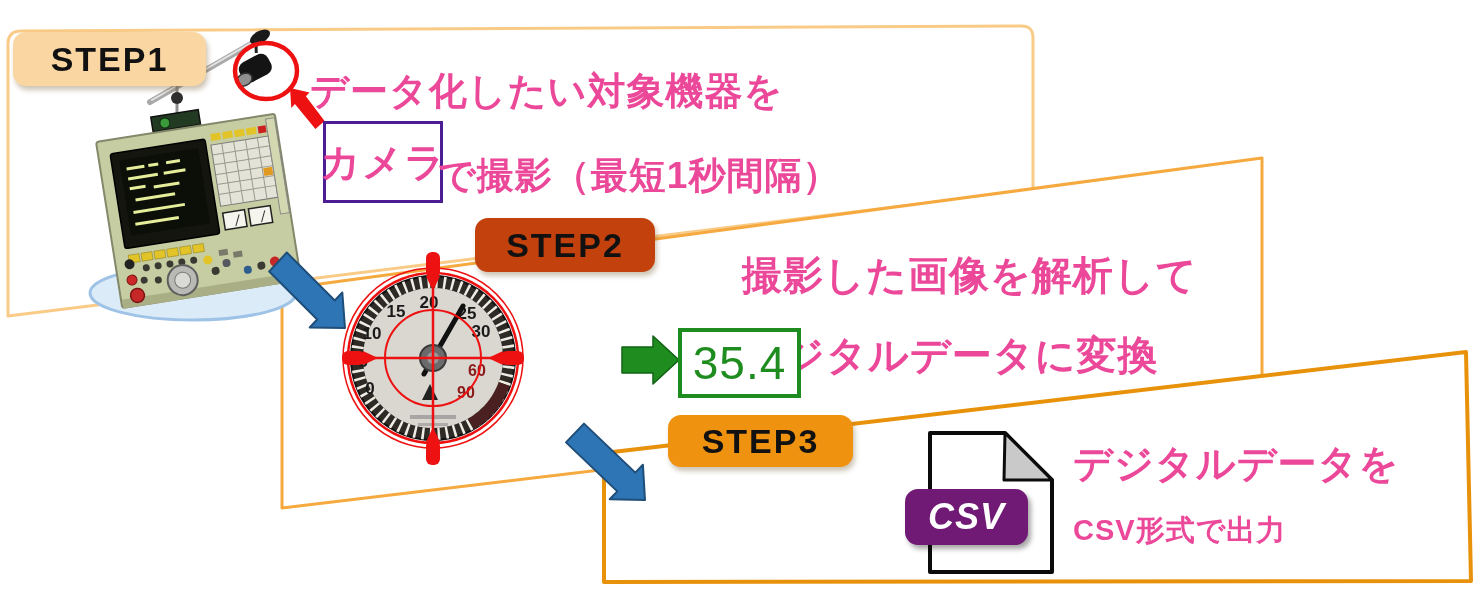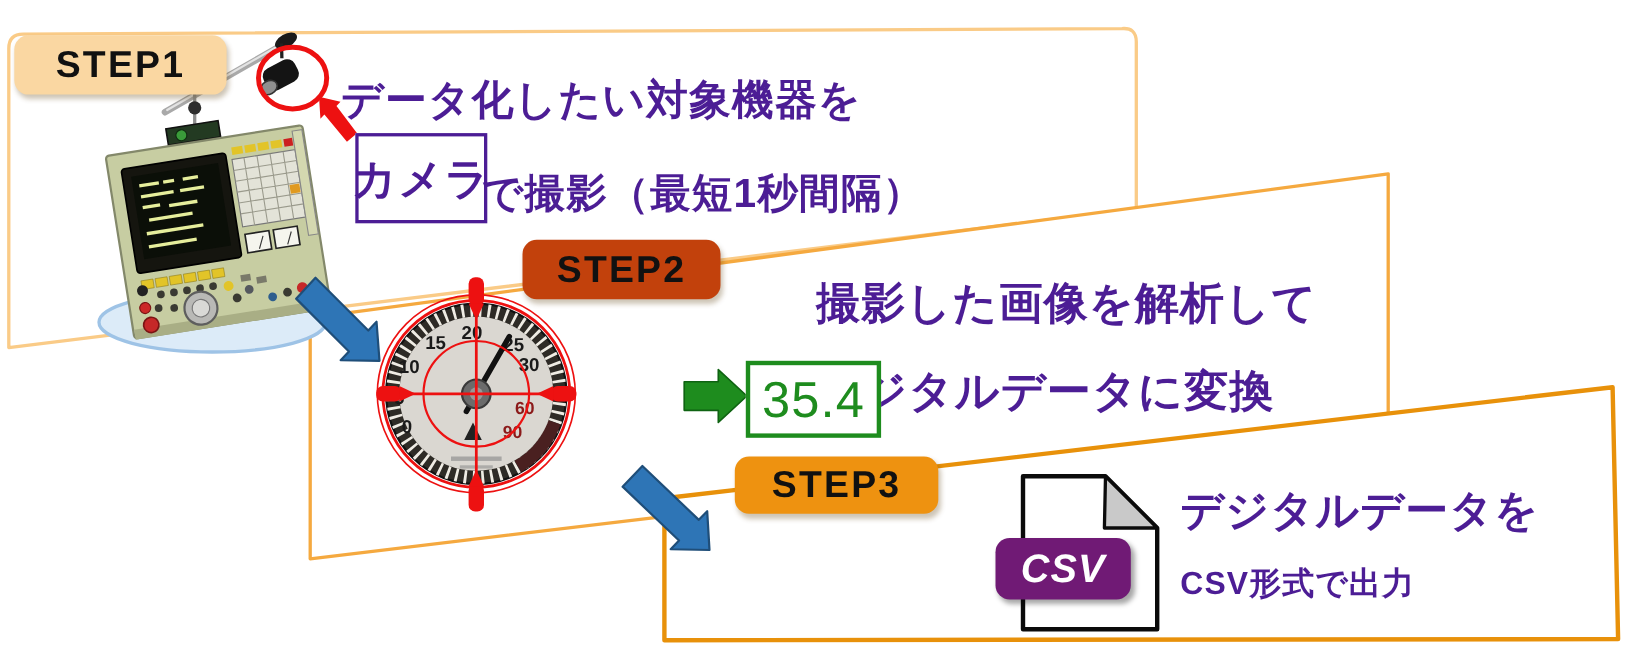--- a/index.html
+++ b/index.html
@@ -1,20 +1,20 @@
 <!DOCTYPE html>
 <html><head>
 <meta charset="utf-8">
 <style>
   html,body{margin:0;padding:0;background:#ffffff;}
   .stage{position:relative;width:1479px;height:590px;background:#ffffff;overflow:hidden;
          font-family:"Liberation Sans","DejaVu Sans",sans-serif;}
   .stage svg{position:absolute;left:0;top:0;}
   .abs{position:absolute;white-space:nowrap;}
-  .jp{font-weight:700;color:#4c1d95;letter-spacing:1px;}
+  .jp{font-weight:700;color:#ec4899;letter-spacing:1px;}
   .badge{position:absolute;display:flex;align-items:center;justify-content:center;
          border-radius:13px;font-weight:700;color:#111;font-size:34px;letter-spacing:2px;
          box-shadow:2px 4px 5px rgba(90,60,10,.30);}
   .badge1{left:13px;top:8px;width:193px;height:54px;background:#FAD7A2;margin-top:24px;}
   .badge2{left:475px;top:218px;width:180px;height:54px;background:#c2410c;}
   .badge3{left:668px;top:415px;width:185px;height:52px;background:#EE9210;}
   .l1-1{left:310px;top:66px;font-size:38px;}
   .camera-box{left:323px;top:121px;width:114px;height:76px;border:3px solid #4c1d95;
               display:flex;align-items:center;justify-content:center;font-size:40px;background:#fff;}
   .l1-2{left:438px;top:151px;font-size:37px;}

